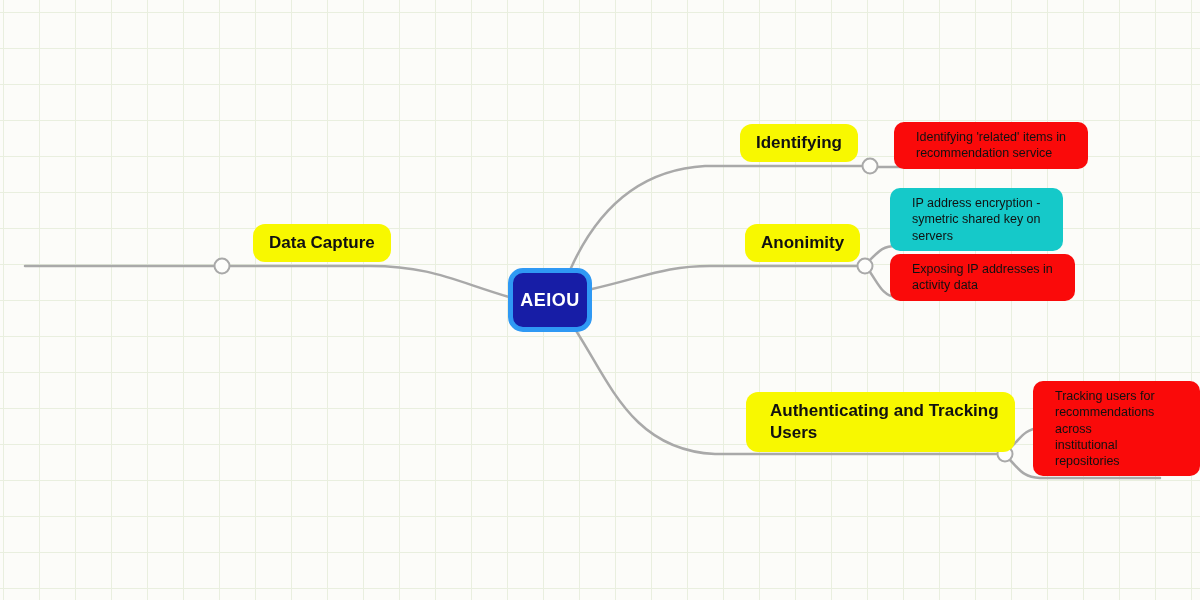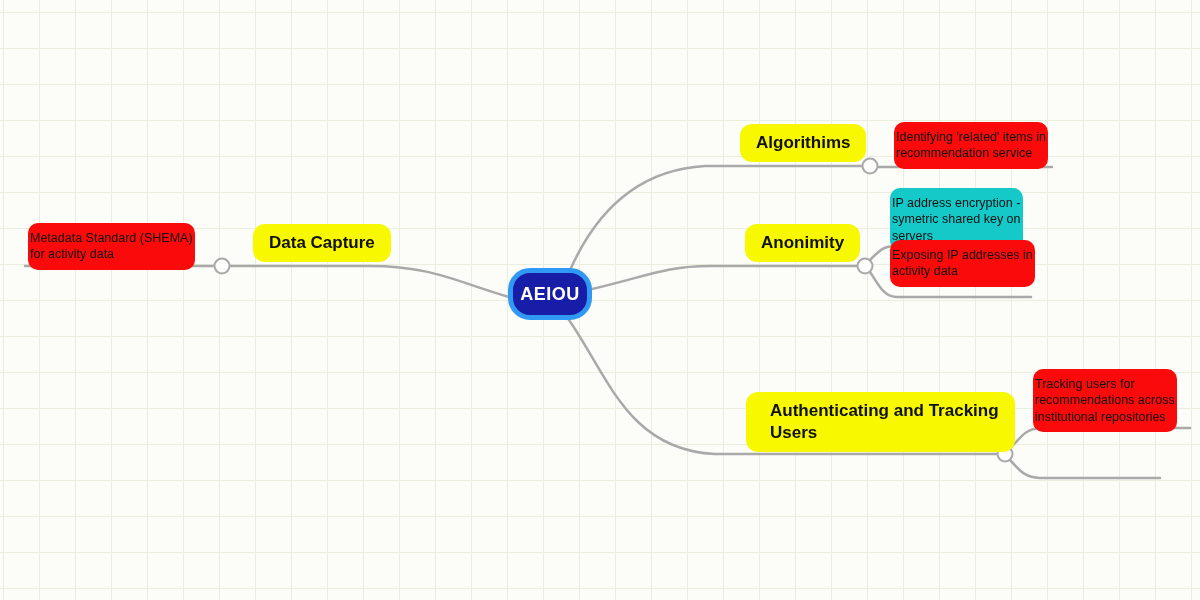--- a/index.html
+++ b/index.html
@@ -18,25 +18,25 @@
   }
   svg.links{position:absolute;left:0;top:0;width:1200px;height:600px;}
   svg.links path{fill:none;stroke:#a9a9a9;stroke-width:2.5;stroke-linecap:round;}
   svg.links circle{fill:#fdfdfb;stroke:#a9a9a9;stroke-width:2;}
   .node{position:absolute;white-space:pre-line;box-sizing:border-box;color:#111;}
   .topic{
     background:#f8f800;font-weight:700;font-size:17px;line-height:1.3;
     padding:8px 16px;border-radius:12px;
   }
   .note{
-    font-size:12.5px;line-height:1.3;padding:7px 2px;border-radius:10px;
+    font-size:12.5px;line-height:1.3;padding:7px 22px;border-radius:10px;
   }
   .root-node{
-    position:absolute;left:508px;top:268px;width:84px;height:52px;
-    background:#171da6;border:5px solid #2f99f4;border-radius:22px;
+    position:absolute;left:508px;top:268px;width:84px;height:64px;
+    background:#171da6;border:5px solid #2f99f4;border-radius:15px;
     color:#fff;font-weight:700;font-size:18px;letter-spacing:.5px;
     display:flex;align-items:center;justify-content:center;box-sizing:border-box;
   }
 </style>
 </head>
 <body>
 
 <div class="canvas">
 
   <svg class="links" viewBox="0 0 1200 600">
@@ -55,34 +55,32 @@
     <circle cx="865" cy="266" r="7.5"></circle>
 
     <path d="M 569 320 C 608 376, 628 450, 715 454 L 997 454"></path>
     <path d="M 1010 448 C 1020 440, 1023 429, 1040 428 L 1190 428"></path>
     <path d="M 1010 460 C 1020 470, 1023 477, 1040 478 L 1160 478"></path>
     <circle cx="1005" cy="454" r="7.5"></circle>
   </svg>
 
   <div class="root-node" style="background-color: rgb(23, 29, 166);">AEIOU</div>
 
-  <div class="node note" style="left: 28px; top: 223px; background-color: rgb(250, 10, 10);">Metadata Standard (SHEMA)
-for activity data</div>
   <div class="node topic" style="left: 237px; top: 224px; background-color: rgb(248, 248, 0); margin-left: 16px;">Data Capture</div>
 
-  <div class="node topic" style="left: 740px; top: 124px; background-color: rgb(248, 248, 0);">Algorithims</div>
+  <div class="node topic" style="left: 740px; top: 124px; background-color: rgb(248, 248, 0);">Identifying</div>
   <div class="node note" style="left: 894px; top: 122px; background-color: rgb(250, 10, 10);">Identifying 'related' items in
 recommendation service</div>
 
   <div class="node topic" style="left: 745px; top: 224px; background-color: rgb(248, 248, 0);">Anonimity</div>
   <div class="node note" style="left: 890px; top: 188px; background-color: rgb(21, 201, 201);">IP address encryption -
 symetric shared key on
 servers</div>
-  <div class="node note" style="left: 890px; top: 240px; background-color: rgb(250, 10, 10);">Exposing IP addresses in
+  <div class="node note" style="left: 890px; top: 254px; background-color: rgb(250, 10, 10);">Exposing IP addresses in
 activity data</div>
 
   <div class="node topic" style="left: 746px; top: 392px; background-color: rgb(248, 248, 0); padding-left: 24px;">Authenticating and Tracking
 Users</div>
-  <div class="node note" style="left: 1033px; top: 369px; background-color: rgb(250, 10, 10);">Tracking users for
+  <div class="node note" style="left: 1033px; top: 381px; background-color: rgb(250, 10, 10);">Tracking users for
 recommendations across
 institutional repositories</div>
 
 </div>
 
 </body></html>

